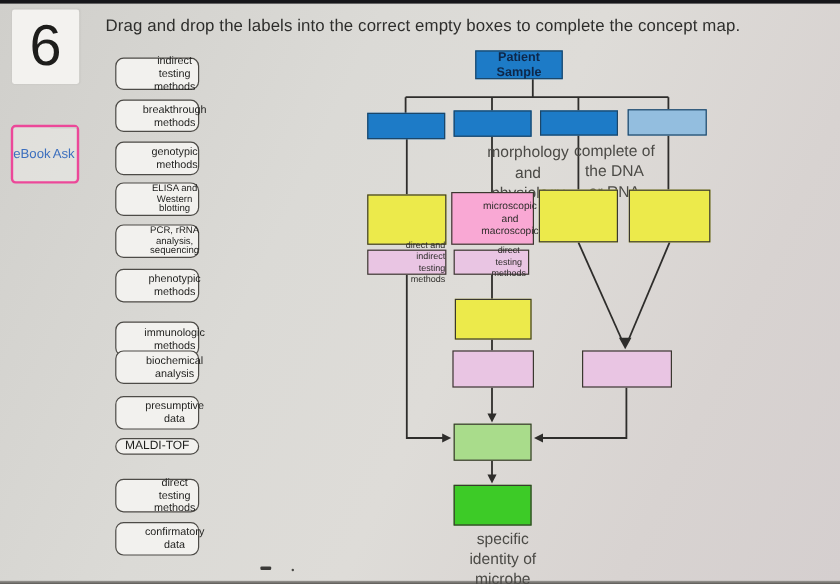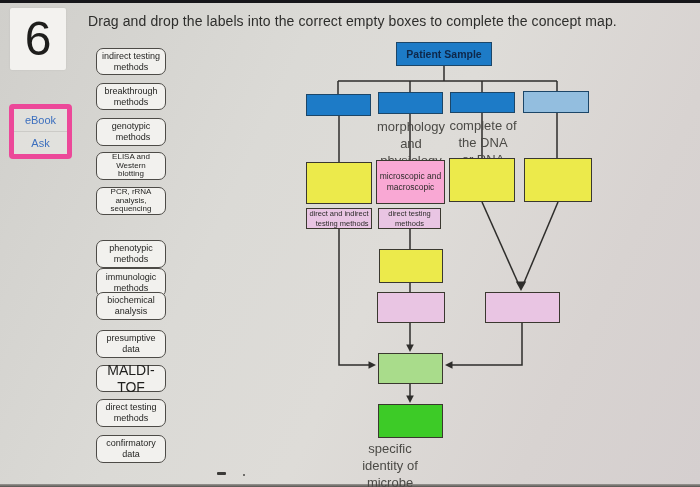--- a/index.html
+++ b/index.html
@@ -15,36 +15,36 @@
     background:#f3f2ef;border-radius:2px;display:flex;align-items:center;justify-content:center;
     box-shadow:0 0 2px rgba(0,0,0,0.08);
   }
   .qnum{font-size:48px;font-weight:400;color:#1d1d1b;line-height:1;}
   .instruction{
     position:absolute;left:88px;top:13px;width:580px;
     font-size:14px;color:#2e2e2c;letter-spacing:.1px;
   }
   .side-panel{
     position:absolute;left:9px;top:104px;width:53px;height:45px;
-    border:5px solid #ec4899;border-radius:4px;background:rgba(242,241,238,0.45);
-    display:flex;flex-direction:column;
+    border:2px solid #ec4899;border-radius:4px;background:rgba(242,241,238,0.45);
+    display:flex;
   }
   .side-link{
     flex:1;display:flex;align-items:center;justify-content:center;
     font-size:11px;color:#3c6fbe;cursor:pointer;
   }
   .side-link + .side-link{border-top:1px solid #cccbc7;}
   .draglabel{
     position:absolute;left:96px;width:70px;box-sizing:border-box;
     background:#f2f1ee;border:1px solid #4d4b47;border-radius:7px;
     display:flex;align-items:center;justify-content:center;text-align:center;
     font-size:9px;line-height:1.2;color:#1f1f1d;cursor:grab;
   }
   .draglabel.small{font-size:8px;line-height:1.12;}
-  .prewrap{white-space:pre-line;}
+  .prewrap{white-space:pre-line;padding-left:29px;}
   .mapbox{
     position:absolute;box-sizing:border-box;border:1px solid #3a382f;
     display:flex;align-items:center;justify-content:center;text-align:center;z-index:2;
   }
   .mapbox.blue{border-color:#1c4668;}
   .root-label{font-size:10.5px;font-weight:bold;color:#0e2749;}
   .yellow-text{font-size:8.5px;color:#2d2c2a;line-height:1.25;}
   .pink-text{font-size:7.5px;color:#2d2c2a;line-height:1.25;}
   .caption{
     position:absolute;text-align:center;font-size:13px;color:#4b4a46;line-height:1.3;z-index:2;
@@ -74,29 +74,29 @@
 <div class="draglabel prewrap" style="top:83px;height:27px;">breakthrough
 methods</div>
 <div class="draglabel prewrap" style="top:118px;height:28px;text-align:right;">genotypic
 methods</div>
 <div class="draglabel prewrap small" style="top:152px;height:28px;">ELISA and
 Western
 blotting</div>
 <div class="draglabel prewrap small" style="top:187px;height:28px;">PCR, rRNA
 analysis,
 sequencing</div>
-<div class="draglabel prewrap" style="top:240px;height:28px;">phenotypic
+<div class="draglabel prewrap" style="top:224px;height:28px;">phenotypic
 methods</div>
 <div class="draglabel prewrap" style="top:268px;height:29px;">immunologic
 methods</div>
 <div class="draglabel prewrap" style="top:292px;height:28px;">biochemical
 analysis</div>
 <div class="draglabel prewrap" style="top:330px;height:28px;">presumptive
 data</div>
-<div class="draglabel" style="top:365px;height:27px;font-size:14px;">MALDI-TOF</div>
+<div class="draglabel" style="top:365px;height:14px;font-size:10px;">MALDI-TOF</div>
 <div class="draglabel prewrap" style="top:399px;height:28px;">direct testing
 methods</div>
 <div class="draglabel prewrap" style="top:435px;height:28px;">confirmatory
 data</div>
 
 <svg class="connectors" width="700" height="487">
   <g stroke="#2e2d2b" stroke-width="1.5" fill="none">
     <path d="M444,66 V81"></path>
     <path d="M338,81 H557"></path>
     <path d="M338,81 V94"></path>
@@ -118,21 +118,21 @@
   </g>
   <g fill="#2e2d2b">
     <polygon points="376,365 368.5,361.2 368.5,368.8"></polygon>
     <polygon points="410,352 406.2,344.5 413.8,344.5"></polygon>
     <polygon points="521,291 515.8,281.5 526.2,281.5"></polygon>
     <polygon points="445,365 452.5,361.2 452.5,368.8"></polygon>
     <polygon points="410,403 406.2,395.5 413.8,395.5"></polygon>
   </g>
 </svg>
 
-<div class="mapbox blue" style="left: 396px; top: 42px; width: 96px; height: 24px; background: rgb(29, 123, 199);">
+<div class="mapbox blue" style="left: 396px; top: 42px; width: 73px; height: 24px; background: rgb(29, 123, 199);">
   <span class="root-label">Patient Sample</span>
 </div>
 
 <div class="mapbox blue" style="left: 306px; top: 94px; width: 65px; height: 22px; background: rgb(29, 123, 199);"></div>
 <div class="mapbox blue" style="left: 378px; top: 92px; width: 65px; height: 22px; background: rgb(29, 123, 199);"></div>
 <div class="mapbox blue" style="left: 450px; top: 92px; width: 65px; height: 21px; background: rgb(29, 123, 199);"></div>
 <div class="mapbox blue" style="left: 523px; top: 91px; width: 66px; height: 22px; background: rgb(147, 190, 223);"></div>
 
 <div class="caption prewrap" style="left:374px;top:119px;width:74px;">morphology and
 physiology</div>

